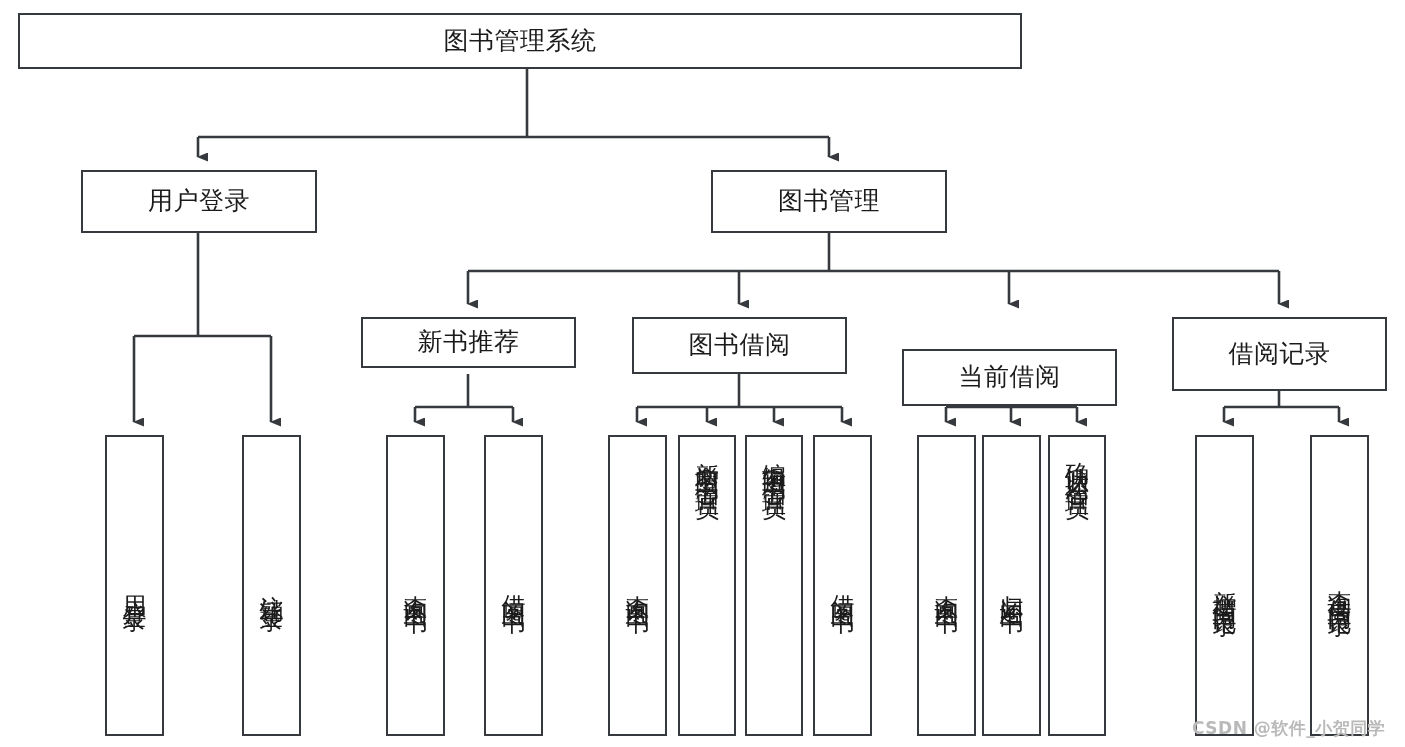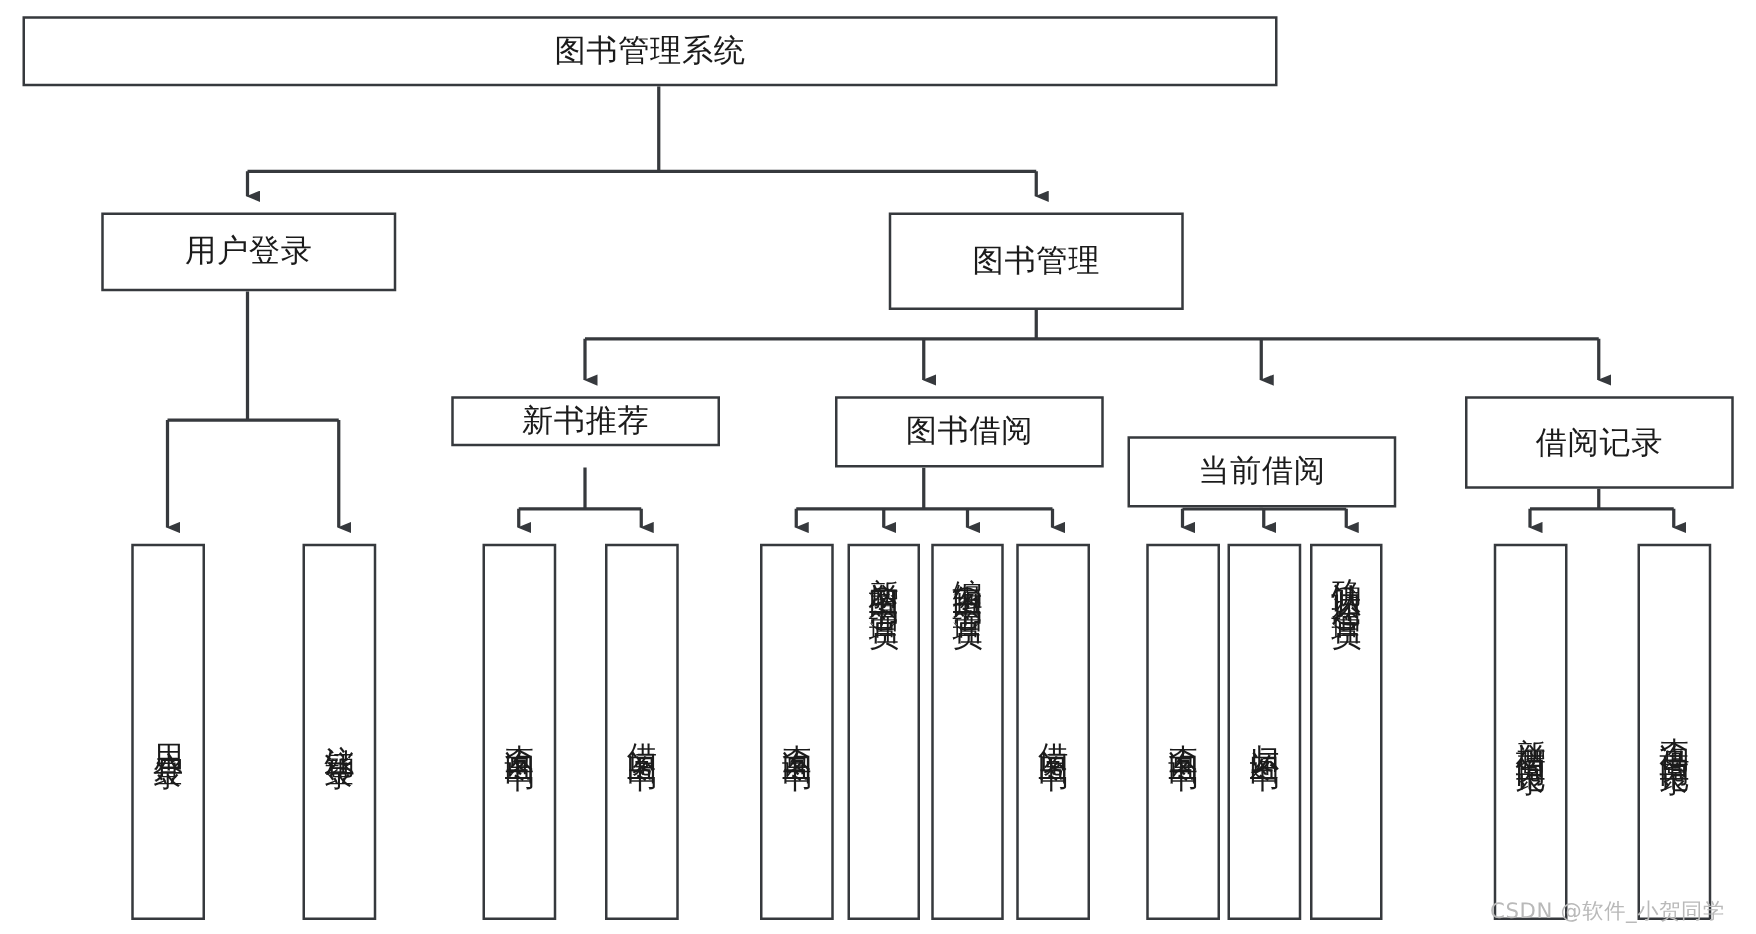--- a/index.html
+++ b/index.html
@@ -66,20 +66,21 @@
     align-items: center;
     padding-top: 0;
   }
   .watermark {
     position: absolute;
     font-size: 17px;
     color: #b9b9b9;
     white-space: nowrap;
     letter-spacing: 0.5px;
     font-family: "DejaVu Sans", "Liberation Sans", sans-serif;
+    font-weight: bold;
   }
 </style>
 </head>
 <body>
 
 <div id="diagram-root">
 
   <svg id="edges" viewBox="0 0 1405 747" xmlns="http://www.w3.org/2000/svg">
     <defs>
       <marker id="arrowhead" markerWidth="9" markerHeight="11" refX="4.5" refY="10" orient="auto" markerUnits="userSpaceOnUse">
@@ -123,27 +124,27 @@
       </g>
   </svg>
 
   <div id="node-layer">
       <div class="node horizontal root" style="left: 18px; top: 13px; width: 1004px; height: 56px;">
         <span class="node-label">图书管理系统</span>
       </div>
       <div class="node horizontal" style="left: 81px; top: 170px; width: 236px; height: 63px;">
         <span class="node-label">用户登录</span>
       </div>
-      <div class="node horizontal" style="left: 711px; top: 170px; width: 236px; height: 78px;">
+      <div class="node horizontal" style="left: 711px; top: 170px; width: 236px; height: 63px;">
         <span class="node-label">图书管理</span>
       </div>
-      <div class="node horizontal" style="left: 361px; top: 317px; width: 215px; height: 40px;">
+      <div class="node horizontal" style="left: 361px; top: 317px; width: 215px; height: 51px;">
         <span class="node-label">新书推荐</span>
       </div>
-      <div class="node horizontal" style="left: 632px; top: 317px; width: 215px; height: 57px; margin-left: 36px;">
+      <div class="node horizontal" style="left: 632px; top: 317px; width: 215px; height: 57px;">
         <span class="node-label">图书借阅</span>
       </div>
       <div class="node horizontal" style="left: 902px; top: 317px; width: 215px; height: 57px; margin-top: 32px;">
         <span class="node-label">当前借阅</span>
       </div>
       <div class="node horizontal" style="left: 1172px; top: 317px; width: 215px; height: 74px;">
         <span class="node-label">借阅记录</span>
       </div>
       <div class="node vertical centered" style="left: 105px; top: 435px; width: 59px; height: 301px;">
         <span class="node-label">用户登录</span>

